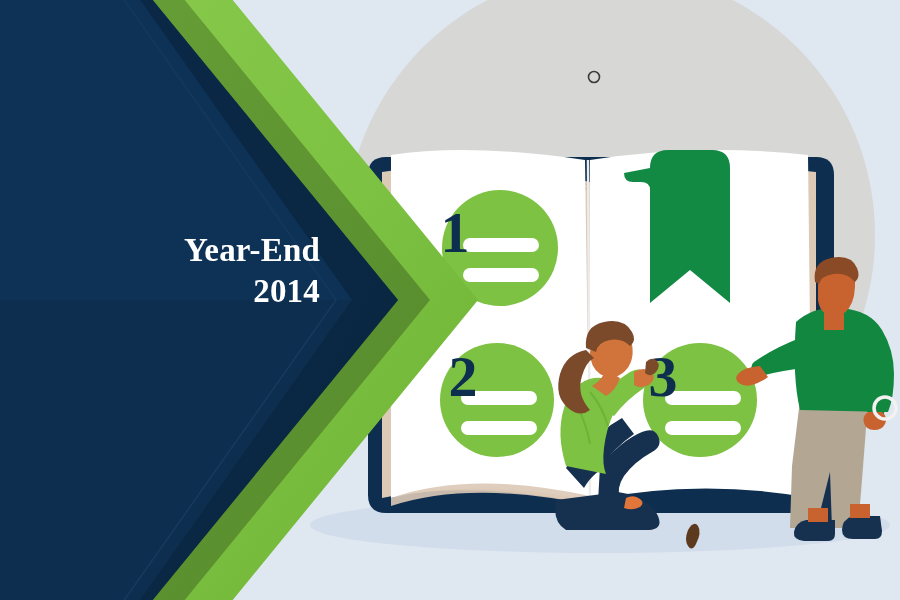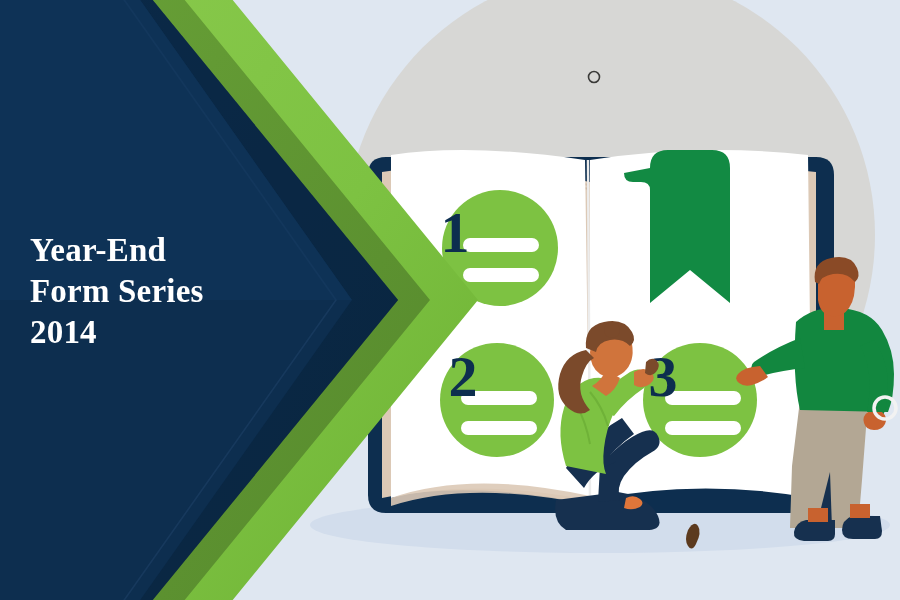--- a/index.html
+++ b/index.html
@@ -23,20 +23,21 @@
     height: 600px;
     display: block;
   }
   #title-block {
     position: absolute;
     left: 30px;
     top: 230px;
     width: 290px;
     z-index: 40;
     pointer-events: none;
+    text-align: right;
   }
   .title-line {
     color: #ffffff;
     font-family: "Liberation Serif", "DejaVu Serif", serif;
     font-weight: bold;
     font-size: 33px;
     line-height: 41px;
     letter-spacing: 0.2px;
     white-space: nowrap;
   }
@@ -207,17 +208,16 @@
       <path d="M-20,-40 L112,-40 L352,300 L112,640 L-20,640 Z" fill="#0d2e4f"></path>
 
       <path d="M96,-40 L336,300 L96,640" fill="none" stroke="#17395d" stroke-width="1.6"></path>
 
       <path d="M-20,-40 L112,-40 L352,300 L-20,300 Z" fill="#10375c" opacity="0.55"></path>
     </g>
   </svg>
 
   <div id="title-block">
     <div class="title-line">Year-End</div>
-    <div class="title-line">Form Series</div>
     <div class="title-line">2014</div>
   </div>
 
 </div>
 
 </body></html>

